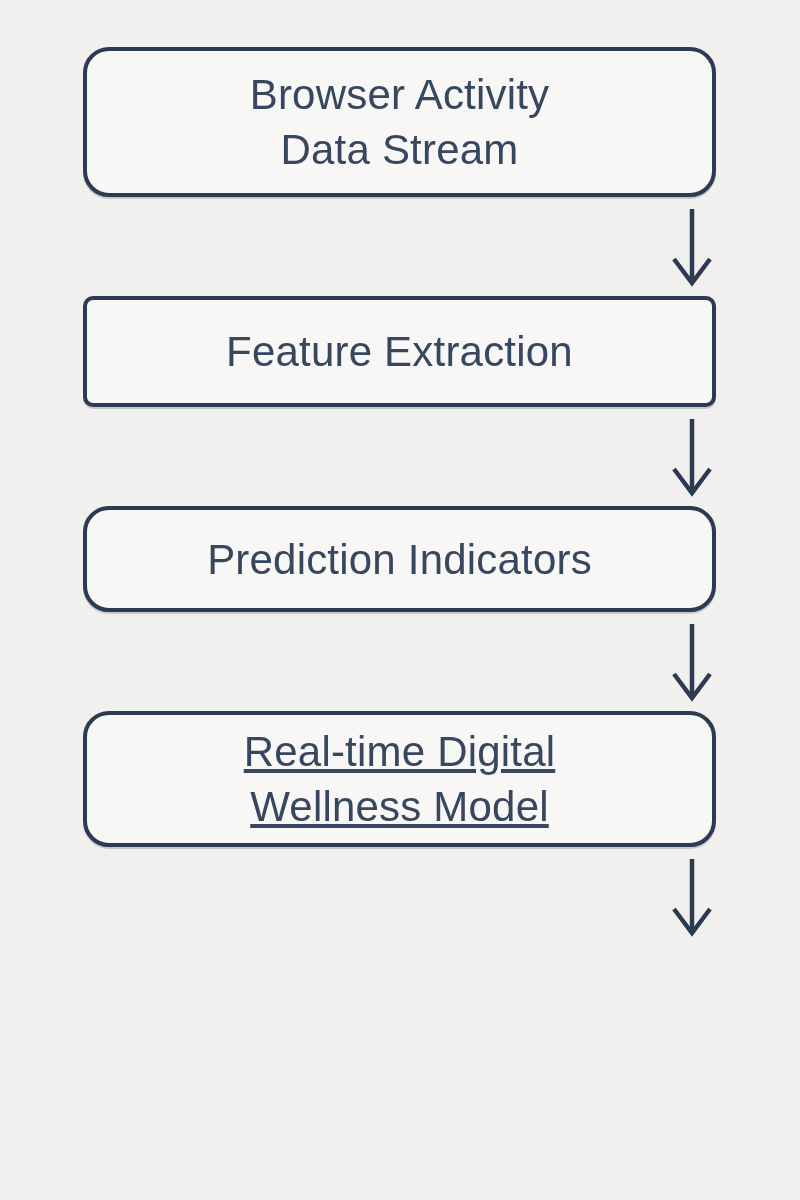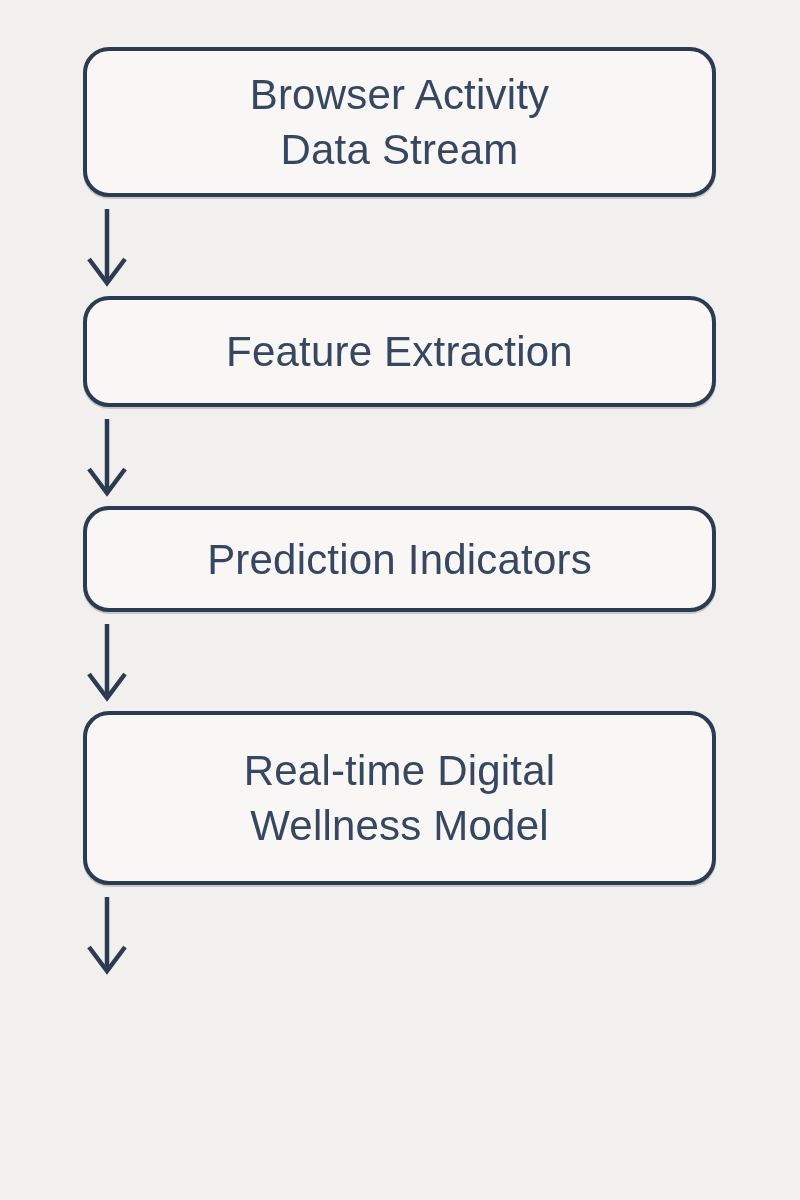--- a/index.html
+++ b/index.html
@@ -21,43 +21,43 @@
     width: 800px;
     height: 1200px;
   }
   .flow {
     position: absolute;
     left: 83px;
     top: 47px;
     width: 633px;
     display: flex;
     flex-direction: column;
-    align-items: flex-start;
+    align-items: flex-end;
   }
   .node {
     width: 100%;
     border: 4px solid var(--stroke);
     border-radius: 26px;
     background: var(--node-fill);
     display: flex;
     align-items: center;
     justify-content: center;
     text-align: center;
     color: var(--text);
     font-size: 42px;
     font-weight: 500;
     line-height: 55px;
     letter-spacing: 0.2px;
     white-space: pre-line;
     box-shadow: 0 2px 0 rgba(45, 59, 82, 0.22);
   }
   .node-h2a { height: 150px; }  
-  .node-h1a { height: 111px; }  
+  .node-h1a { height: 111px; border-radius: 10px; }  
   .node-h1b { height: 106px; }  
-  .node-h2b { height: 174px; }  
+  .node-h2b { height: 136px; text-decoration: underline; }  
   .node-h2c { height: 142px; }  
   .arrow {
     height: 99px;
     display: flex;
     align-items: center;
     justify-content: center;
     color: var(--stroke);
     flex: none;
   }
   .arrow svg { display: block; }

